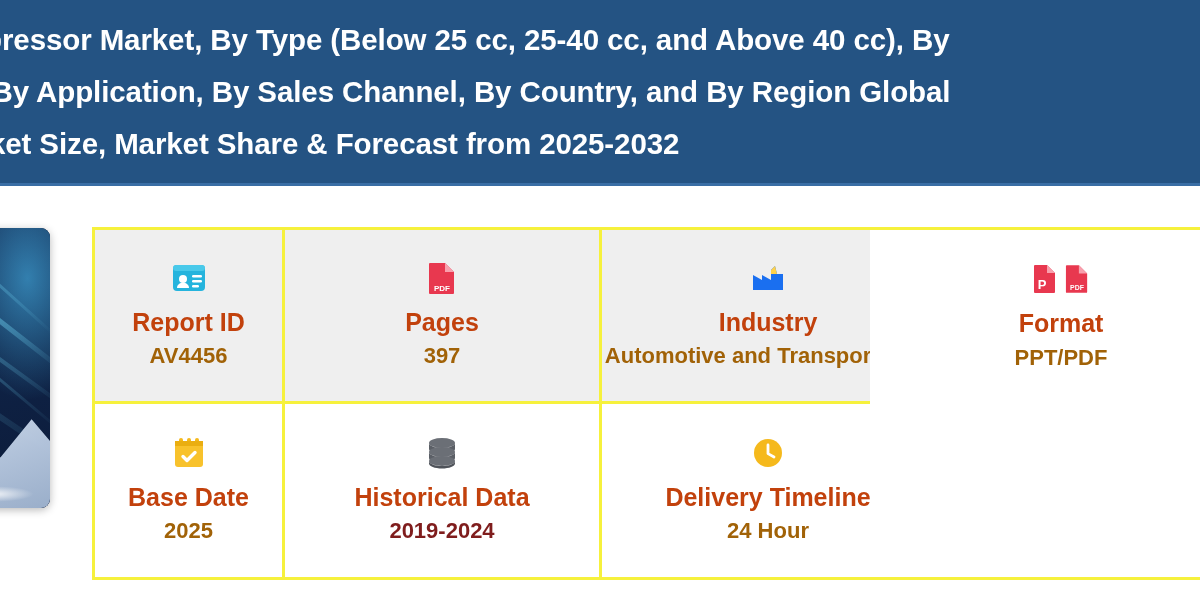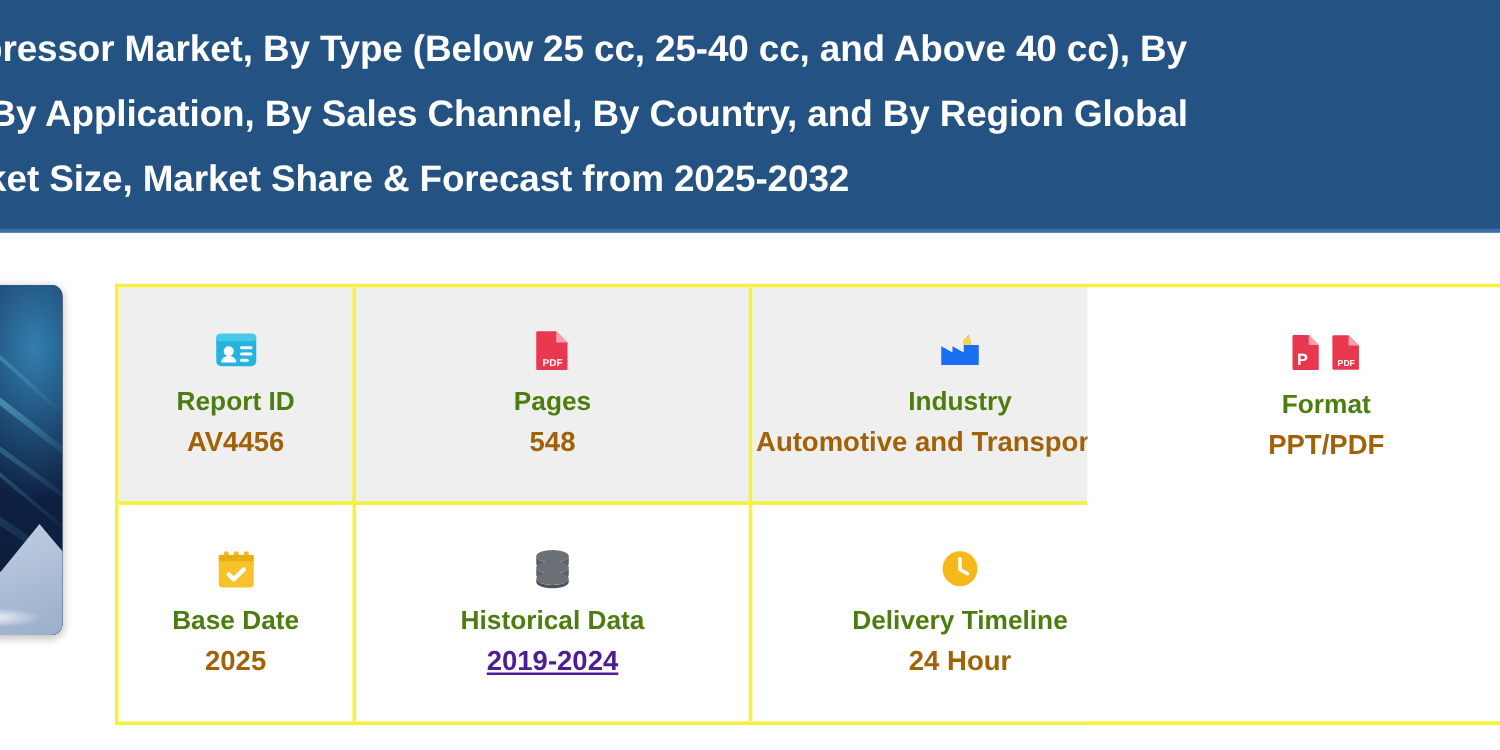--- a/index.html
+++ b/index.html
@@ -122,35 +122,35 @@
 
   .cell-icon {
     height: 40px;
     display: flex;
     align-items: center;
     justify-content: center;
     gap: 8px;
     margin-bottom: 10px;
   }
   .cell-label {
-    font-size: 21px;
+    font-size: 25px;
     font-weight: bold;
-    color: #4d7c0f;
+    color: #c2410c;
     line-height: 1.15;
     margin-bottom: 7px;
     white-space: nowrap;
   }
   .cell-value {
     font-size: 22px;
     font-weight: bold;
     color: #a16207;
     line-height: 1.15;
     white-space: nowrap;
   }
-  .cell-value.green { color: #4c1d95; text-decoration: underline; }
+  .cell-value.green { color: #7f1d1d; }
   .cell.wide { align-items: center; }
   .cell.wide .cell-label,
   .cell.wide .cell-value { white-space: nowrap; }
   .overflow-left { transform: translateX(32px); }
 </style>
 </head>
 <body>
 
 <div class="banner">
   <div class="banner-title">Scroll E-Compressor Market, By Type (Below 25 cc, 25-40 cc, and Above 40 cc), By
@@ -192,21 +192,21 @@
   <div class="cell shade">
     <span class="cell-icon">
       <svg width="28" height="34" viewBox="0 0 28 34" aria-hidden="true">
         <path d="M2 2h15l9 9v21a1 1 0 0 1-1 1H2a1 1 0 0 1-1-1V3a1 1 0 0 1 1-1z" fill="#e8384f"></path>
         <path d="M17 2l9 9h-9z" fill="#f8a0ad"></path>
         <rect x="3" y="22" width="22" height="10" rx="2" fill="#e8384f"></rect>
         <text x="14" y="30" font-family="Liberation Sans, sans-serif" font-size="8" font-weight="bold" fill="#ffffff" text-anchor="middle">PDF</text>
       </svg>
     </span>
     <span class="cell-label">Pages</span>
-    <span class="cell-value">548</span>
+    <span class="cell-value">397</span>
   </div>
 
   <div class="cell shade lastcol wide">
     <span class="cell-icon overflow-left">
       <svg width="34" height="28" viewBox="0 0 34 28" aria-hidden="true">
         <path d="M2 26V11l9 5V11l9 5V6l4-4 2 8h6v16z" fill="#1a6ff0"></path>
         <path d="M20 6l4-4 2 8h-6z" fill="#ffd24a"></path>
       </svg>
     </span>
     <span class="cell-label overflow-left">Industry</span>

